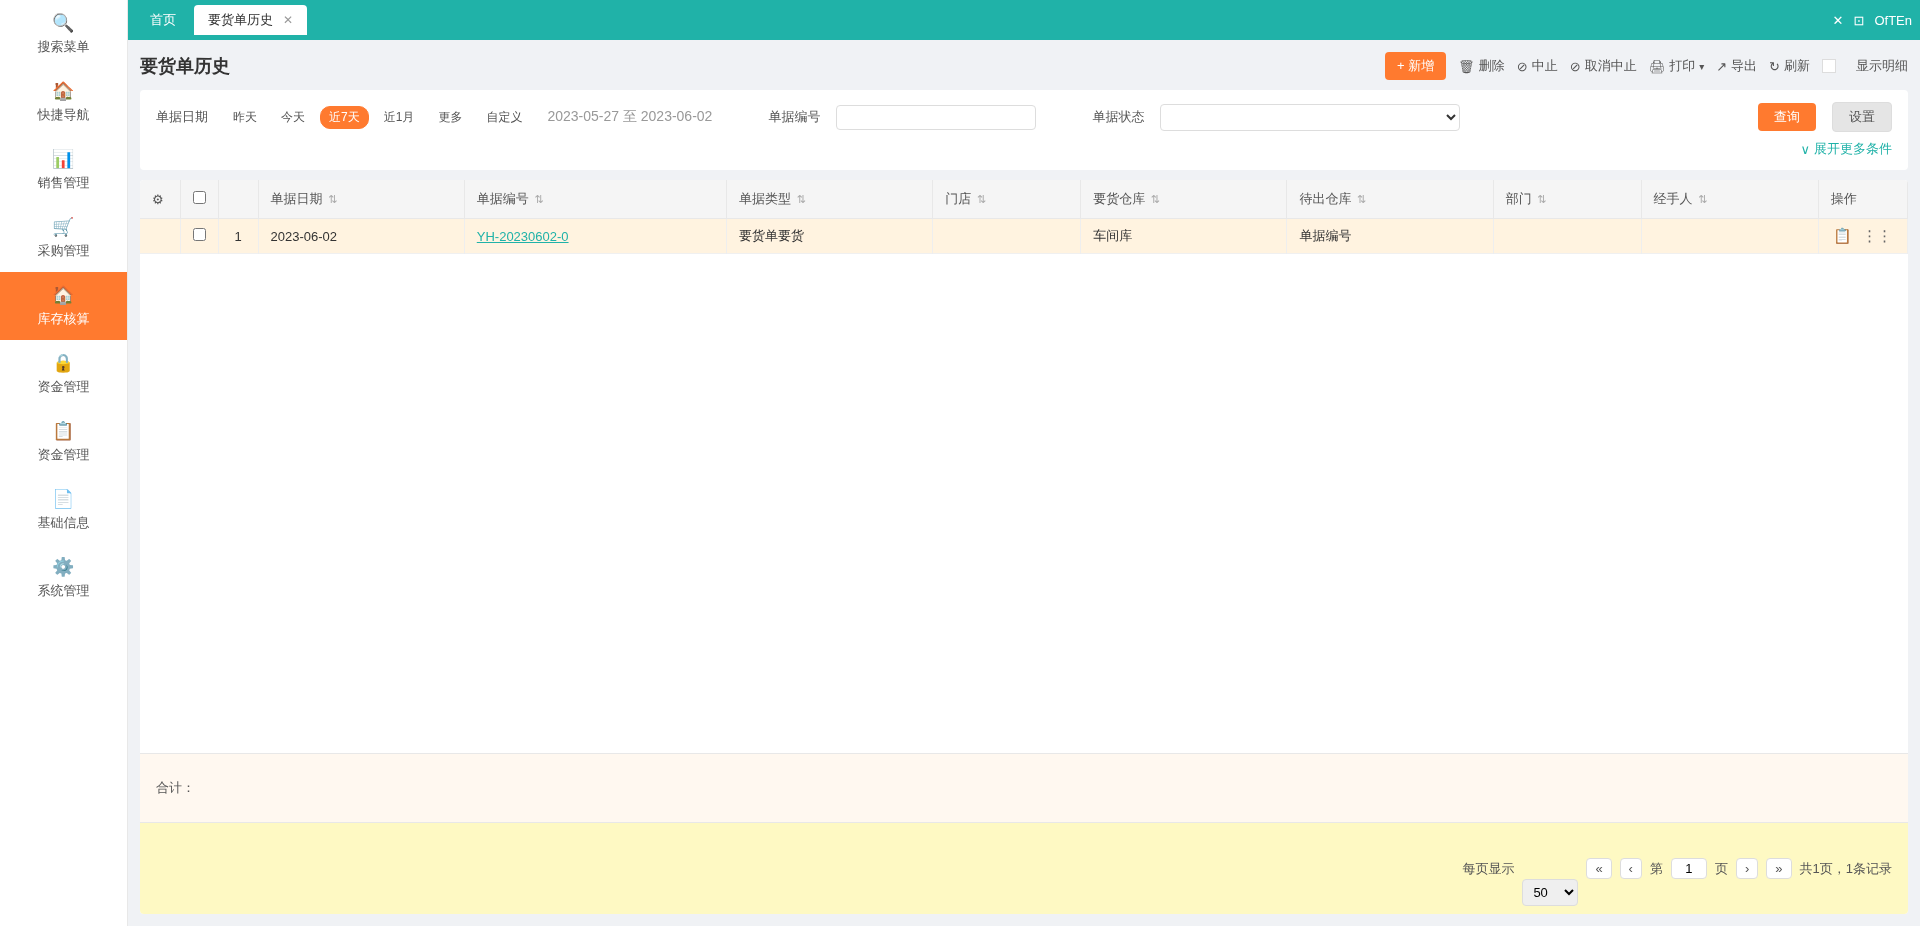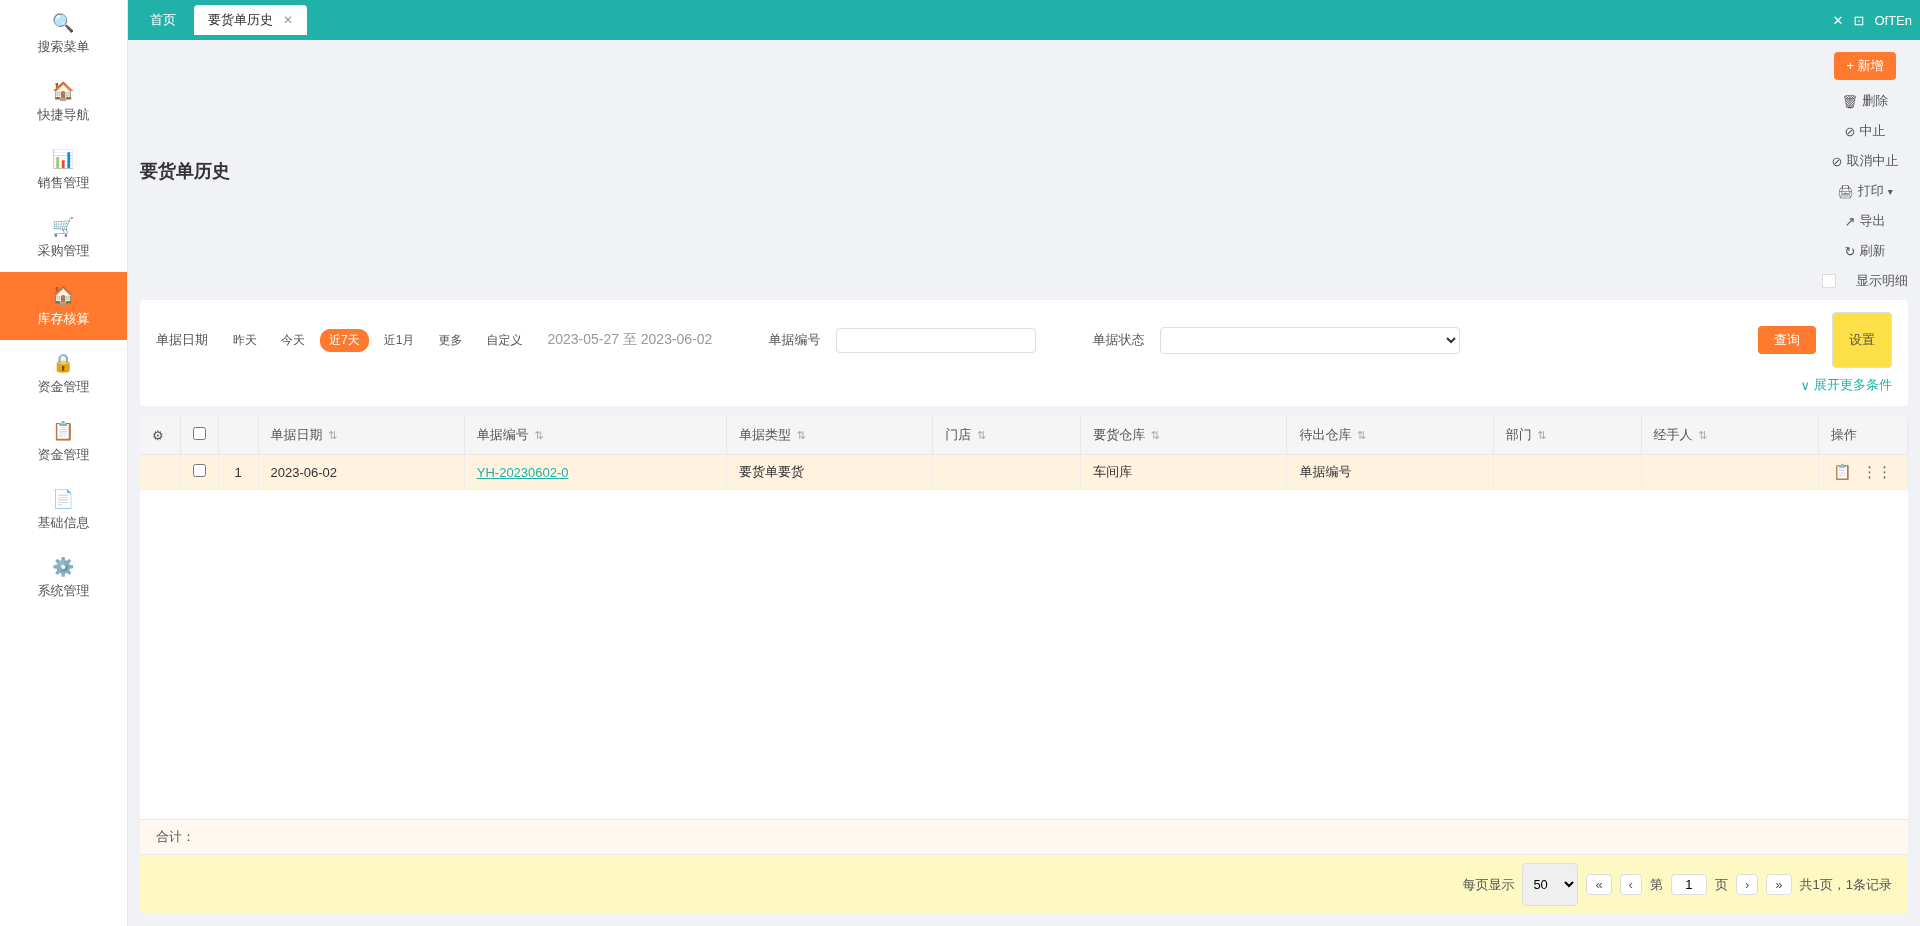--- a/index.html
+++ b/index.html
@@ -88,21 +88,20 @@
     .page-title {
       font-size: 18px;
       font-weight: bold;
       color: #333;
       flex: 1;
     }
     .toolbar {
       display: flex;
       align-items: center;
       gap: 12px;
-      flex-direction: column;
     }
     .toolbar-btn {
       display: flex;
       align-items: center;
       gap: 4px;
       cursor: pointer;
       color: #555;
       font-size: 13px;
       white-space: nowrap;
     }
@@ -221,21 +220,21 @@
     .settings-icon-cell { width: 40px; text-align: center; }
     .checkbox-cell { width: 36px; text-align: center; }
     .num-cell { width: 40px; text-align: center; color: #999; }
     .action-cell { width: 80px; text-align: center; }
     .row-action-icon { cursor: pointer; color: #666; margin: 0 3px; font-size: 15px; }
 
     
     .table-footer {
       background: #fff8f0;
       border-top: 1px solid #e8e8e8;
-      padding: 8px 16px;
+      padding: 25px 16px;
       font-size: 13px;
       color: #555;
       flex-shrink: 0;
     }
 
     
     .pagination-bar {
       background: #fef9c3;
       border-top: 1px solid #e8e8e8;
       padding: 8px 16px;
@@ -243,23 +242,24 @@
       align-items: center;
       justify-content: flex-end;
       gap: 8px;
       font-size: 13px;
       color: #555;
       flex-shrink: 0;
     }
     .page-size-select {
       border: 1px solid #ddd;
       border-radius: 4px;
-      padding: 12px 6px;
+      padding: 4px 6px;
       font-size: 13px;
       outline: none;
+      margin-top: 48px;
     }
     .page-btn {
       padding: 2px 8px;
       border: 1px solid #ddd;
       border-radius: 4px;
       cursor: pointer;
       background: #fff;
       font-size: 13px;
       color: #555;
     }
@@ -400,21 +400,21 @@
         <input class="filter-input" type="text" value="" style="">
 
         <span class="filter-label" style="margin-left:40px;">单据状态</span>
         <div style="flex:1;position:relative;display:flex;align-items:center;">
           <select class="filter-select" style="width:300px;">
             <option value=""></option>
           </select>
         </div>
 
         <button style="background:#ff7a2f;color:#fff;border:none;padding:5px 16px;border-radius:4px;cursor:pointer;font-size:13px;margin-left:8px;">查询</button>
-        <button style="background:#fde047;color:#555;border:1px solid #ddd;padding:18px 16px;border-radius:4px;cursor:pointer;font-size:13px;">设置</button>
+        <button style="background:#e5e5e5;color:#555;border:1px solid #ddd;padding:5px 16px;border-radius:4px;cursor:pointer;font-size:13px;">设置</button>
       </div>
       <div class="filter-row">
         <div class="expand-more">
           <span>∨</span>
           <span>展开更多条件</span>
         </div>
       </div>
     </div>
 
     <div class="table-wrap">

